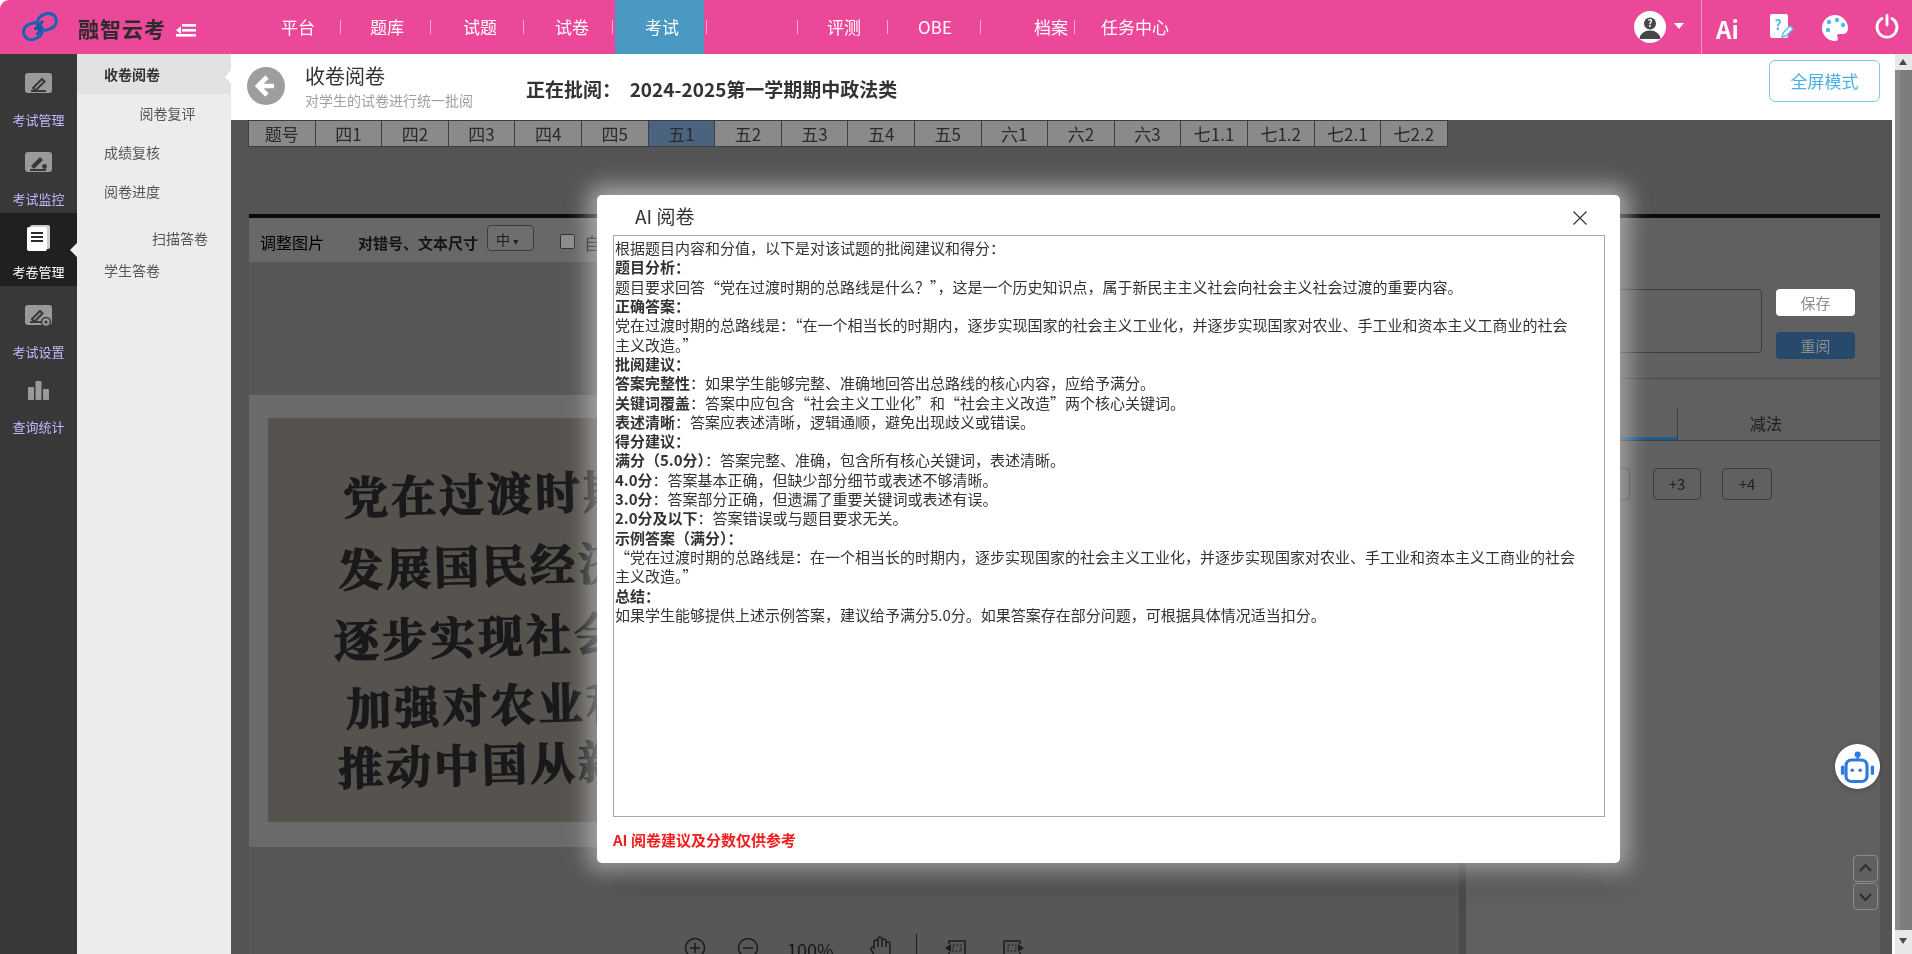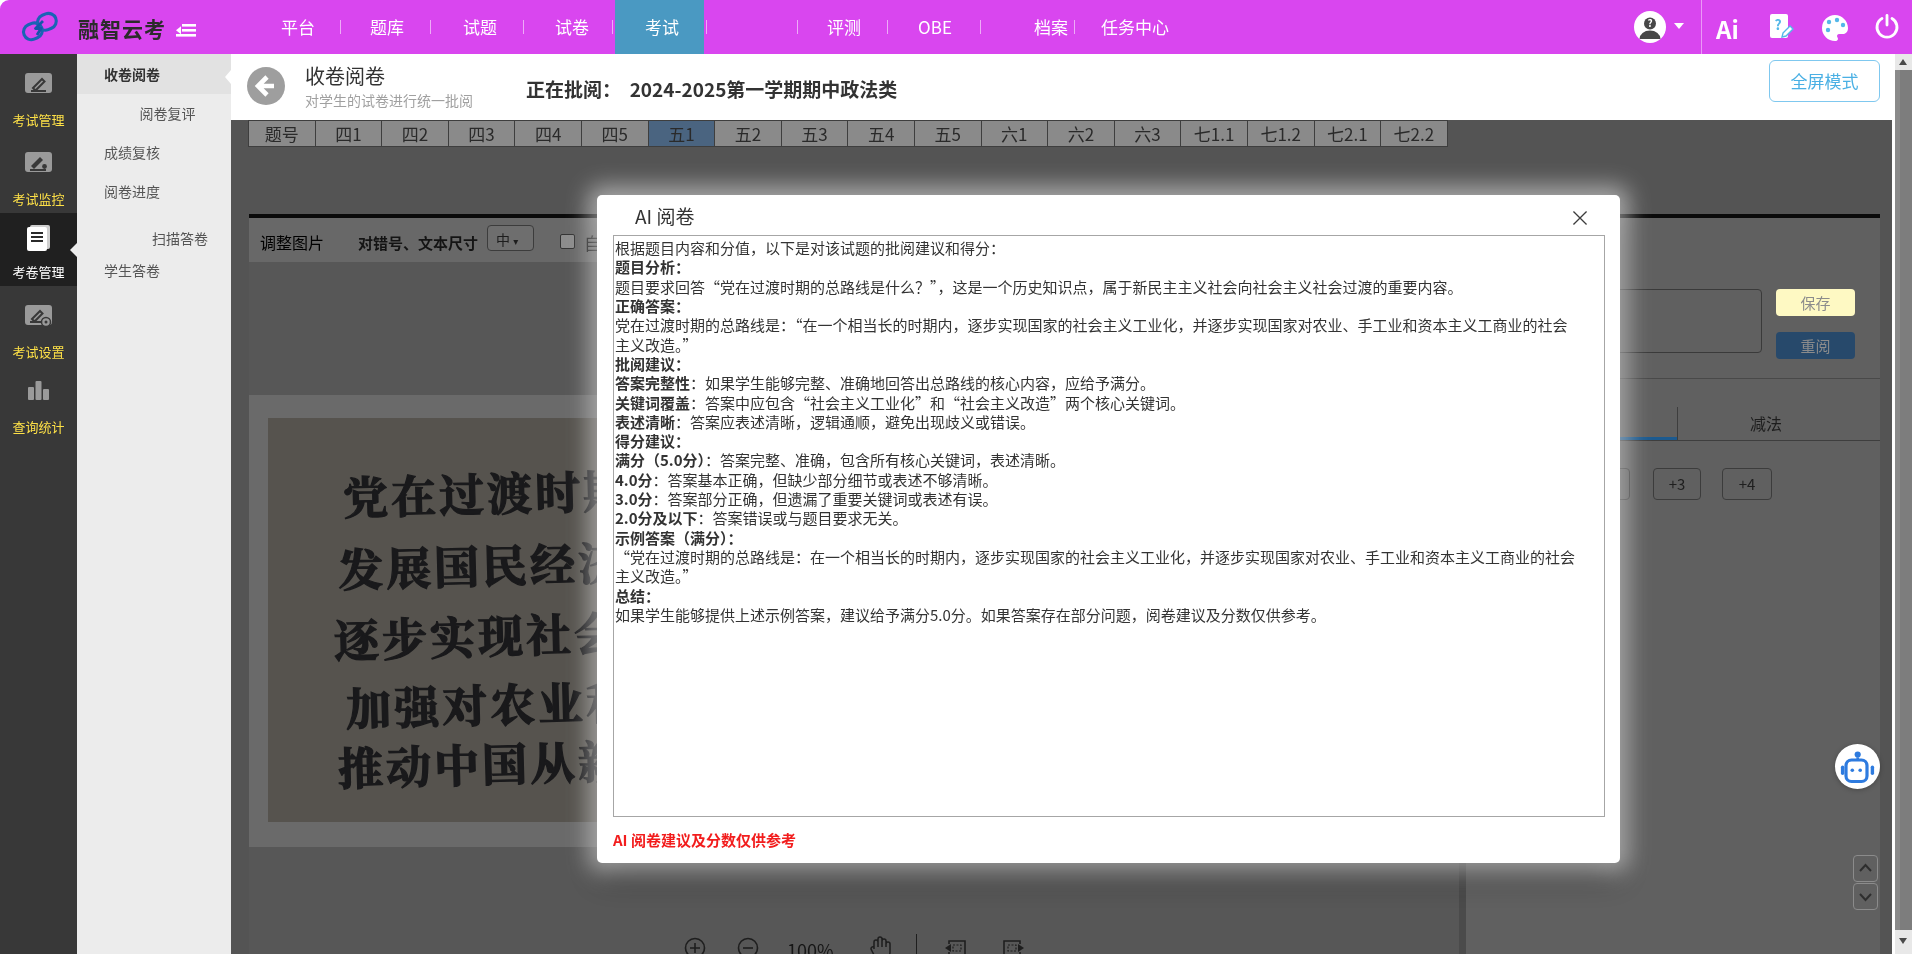--- a/index.html
+++ b/index.html
@@ -1,29 +1,29 @@
 <!DOCTYPE html>
 <html lang="zh"><head>
 <meta charset="utf-8">
 <title>收卷阅卷</title>
 <style>
 * { margin:0; padding:0; box-sizing:border-box; }
 html,body { width:1912px; height:954px; overflow:hidden; background:#fff;
   font-family:"Noto Sans CJK SC","Liberation Sans",sans-serif; }
 
-#nav { position:absolute; left:0; top:0; width:1912px; height:54px; background:#d946ef; border-top-left-radius:9px; z-index:30; }
+#nav { position:absolute; left:0; top:0; width:1912px; height:54px; background:#ec4899; border-top-left-radius:9px; z-index:30; }
 #nav .brand { position:absolute; left:78px; top:13px; font-size:21px; font-weight:bold; color:#2b2b2b; letter-spacing:1px;}
 .navitem { position:absolute; top:0; height:54px; line-height:54px; color:#fff; font-size:17px; text-align:center; }
 .navsep { position:absolute; top:20px; width:1px; height:14px; background:rgba(255,255,255,.55); }
 .navactive { position:absolute; left:615px; top:0; width:89px; height:54px; background:#4a99c2; }
 
 #sb { position:absolute; left:0; top:54px; width:77px; height:900px; background:#383838; z-index:20; }
 .sbactive { position:absolute; left:0; top:159px; width:77px; height:73px; background:#202020; }
 .sbicon { position:absolute; left:25px; width:27px; height:27px; }
-.sblabel { position:absolute; left:0; width:77px; text-align:center; color:#fde047; font-size:13px; }
+.sblabel { position:absolute; left:0; width:77px; text-align:center; color:#c4b5fd; font-size:13px; }
 .sbarrow { position:absolute; left:70px; top:243px; width:0; height:0; border-top:7px solid transparent; border-bottom:7px solid transparent; border-right:7px solid #ededed; z-index:21;}
 
 #sb2 { position:absolute; left:77px; top:54px; width:154px; height:900px; background:#ececec; z-index:20; }
 .sb2item { position:absolute; left:0; width:154px; height:40px; line-height:40px; padding-left:27px; font-size:14px; color:#555; }
 .sb2active { background:#e2e2e2; color:#333; font-weight:bold; }
 
 #hdr { position:absolute; left:231px; top:54px; width:1665px; height:66px; background:#fff; z-index:5;}
 
 #dim { position:absolute; left:231px; top:120px; width:1660.5px; height:834px; background:#545454; z-index:4; overflow:hidden;}
 
@@ -132,21 +132,21 @@
       <svg style="position:absolute;left:750px;top:718px;" width="26" height="24" viewBox="0 0 26 24">
           <path d="M21 8 v-3 h-16 v14 h16 v-3" fill="none" stroke="#1e1e1e" stroke-width="1.6"></path>
           <path d="M25 12 l-6 -4 v8 z" fill="#1e1e1e"></path>
           <rect x="9" y="9" width="8" height="6" fill="none" stroke="#1e1e1e" stroke-width="1.2" stroke-dasharray="2 1.5"></rect>
         </svg>
     </div>
   </div>
   <div id="gap"></div>
   <div id="rpanel" class="blacktop">
     <div style="position:absolute;left:100px;top:71px;width:196px;height:64px;border:1px solid #3a3a3a;border-radius:4px;"></div>
-    <div style="position:absolute;left:310px;top:71px;width:79px;height:27px;background:#fef9c3;border-radius:4px;color:#8c8c8c;font-size:15px;text-align:center;line-height:27px;">保存</div>
+    <div style="position:absolute;left:310px;top:71px;width:79px;height:27px;background:#ffffff;border-radius:4px;color:#8c8c8c;font-size:15px;text-align:center;line-height:27px;">保存</div>
     <div style="position:absolute;left:310px;top:114px;width:79px;height:27px;background:#27496b;border-radius:4px;color:#8c8c8c;font-size:15px;text-align:center;line-height:27px;">重阅</div>
     <div style="position:absolute;left:0px;top:160px;width:414px;height:1px;background:#494949;"></div>
     <div style="position:absolute;left:211px;top:189px;width:1px;height:33px;background:#3e3e3e;"></div>
     <div style="position:absolute;left:0px;top:222px;width:414px;height:1px;background:#3e3e3e;"></div>
     <div style="position:absolute;left:140px;top:219px;width:71px;height:3px;background:#1c5a8f;"></div>
     <div style="position:absolute;left:240px;top:189px;width:120px;height:33px;line-height:33px;text-align:center;font-size:16px;color:#1d1d1d;">减法</div>
     <div class="dimbtn" style="left:120px;top:250px;width:44px;height:32px;line-height:30px;">+2</div>
     <div class="dimbtn" style="left:187px;top:250px;width:48px;height:32px;line-height:30px;">+3</div>
     <div class="dimbtn" style="left:256px;top:250px;width:50px;height:32px;line-height:30px;">+4</div>
     <div class="chevbtn" style="left:387px;top:637px;"><svg width="23" height="25" viewBox="0 0 23 25">
@@ -294,21 +294,21 @@
     <div><b>表述清晰</b>：答案应表述清晰，逻辑通顺，避免出现歧义或错误。</div>
     <div><b>得分建议：</b></div>
     <div><b>满分（5.0分）</b>：答案完整、准确，包含所有核心关键词，表述清晰。</div>
     <div><b>4.0分</b>：答案基本正确，但缺少部分细节或表述不够清晰。</div>
     <div><b>3.0分</b>：答案部分正确，但遗漏了重要关键词或表述有误。</div>
     <div><b>2.0分及以下</b>：答案错误或与题目要求无关。</div>
     <div><b>示例答案（满分）：</b></div>
     <div>“党在过渡时期的总路线是：在一个相当长的时期内，逐步实现国家的社会主义工业化，并逐步实现国家对农业、手工业和资本主义工商业的社会</div>
     <div>主义改造。”</div>
     <div><b>总结：</b></div>
-    <div>如果学生能够提供上述示例答案，建议给予满分5.0分。如果答案存在部分问题，阅卷建议及分数仅供参考。</div>
+    <div>如果学生能够提供上述示例答案，建议给予满分5.0分。如果答案存在部分问题，可根据具体情况适当扣分。</div>
   </div>
   <div id="mnote">AI 阅卷建议及分数仅供参考</div>
 </div>
 
 <div id="robot"><svg width="45" height="45" viewBox="0 0 45 45">
   <circle cx="22.7" cy="10.6" r="3.1" fill="#2e7bdf"></circle>
   <line x1="22.7" y1="13.5" x2="22.7" y2="17" stroke="#2e7bdf" stroke-width="2.6"></line>
   <rect x="11" y="16" width="21" height="21.5" rx="5.5" fill="none" stroke="#2e7bdf" stroke-width="3.2"></rect>
   <circle cx="17.3" cy="26.2" r="1.8" fill="#2e7bdf"></circle>
   <circle cx="25.2" cy="26.2" r="1.8" fill="#2e7bdf"></circle>

